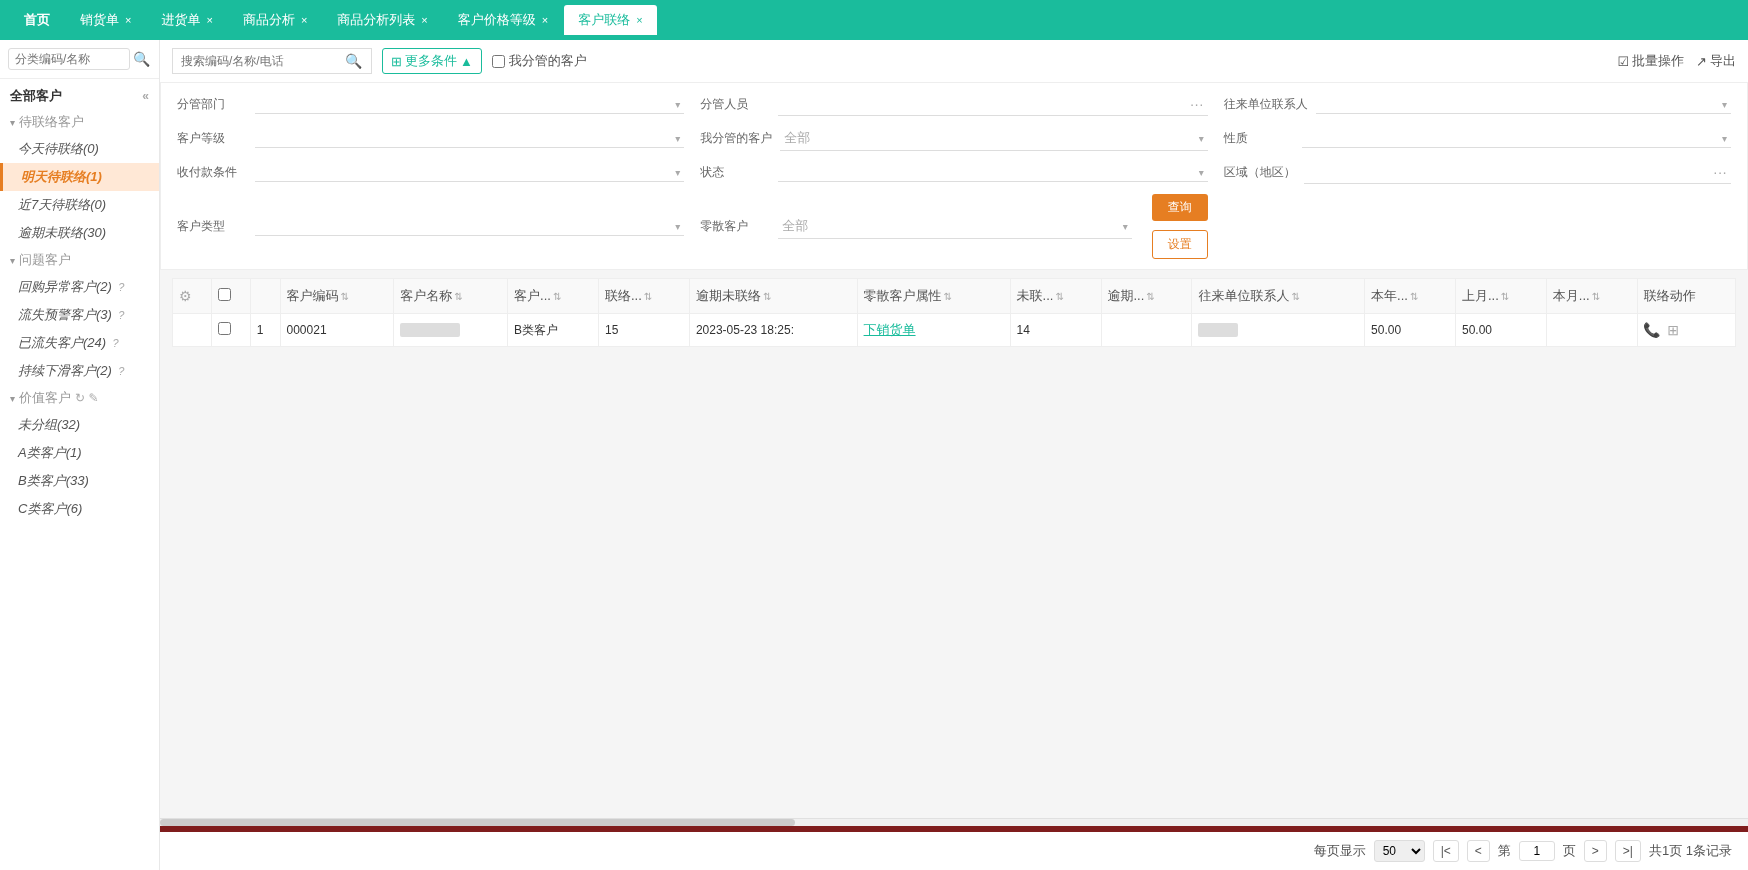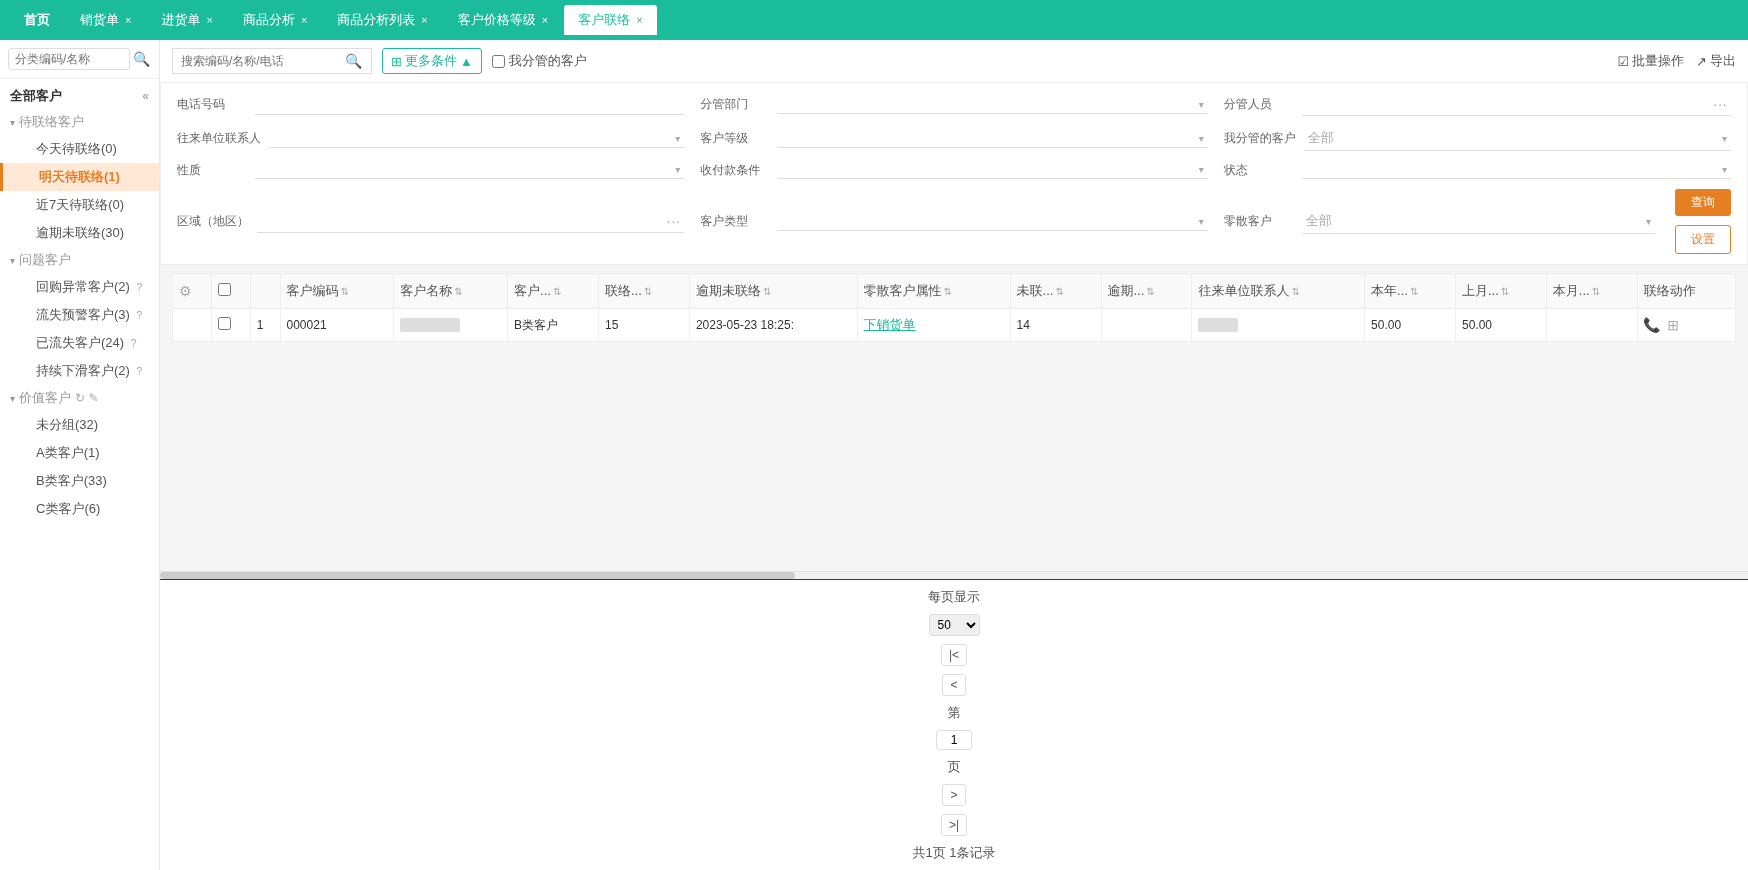--- a/index.html
+++ b/index.html
@@ -73,25 +73,26 @@
     .sidebar-section-title {
       padding: 4px 10px;
       color: #999;
       font-size: 12px;
       display: flex;
       align-items: center;
       gap: 4px;
     }
     .sidebar-section-title::before { content: '▾'; font-size: 10px; }
     .sidebar-item {
-      padding: 5px 10px 5px 36px;
+      padding: 5px 10px 5px 18px;
       color: #555;
       cursor: pointer;
       font-size: 12px;
       white-space: nowrap;
+      font-style: italic;
     }
     .sidebar-item.active { background: #ffe8d6; color: #e67e22; font-weight: bold; border-left: 3px solid #e67e22; }
 
     
     .content-area {
       flex: 1;
       display: flex;
       flex-direction: column;
       overflow: hidden;
       background: #f5f5f5;
@@ -263,25 +264,24 @@
     .row-actions { display: flex; gap: 6px; }
     .row-action-icon { color: #aaa; cursor: pointer; font-size: 14px; }
 
     
     .pagination-bar {
       display: flex;
       align-items: center;
       justify-content: flex-end;
       padding: 8px 16px;
       background: #fff;
-      border-top: 1px solid #7f1d1d;
+      border-top: 6px solid #7f1d1d;
       gap: 8px;
       font-size: 12px;
       color: #555;
-      flex-direction: column;
     }
     .page-size-select {
       border: 1px solid #ddd;
       border-radius: 3px;
       padding: 2px 4px;
       font-size: 12px;
       outline: none;
     }
     .page-btn {
       border: 1px solid #ddd;
@@ -440,24 +440,20 @@
         </div>
         <div class="export-btn">
           <span>↗</span>
           <span>导出</span>
         </div>
       </div>
     </div>
 
     <div class="advanced-filter">
 
-      <div class="filter-row">
-        <span class="filter-label">电话号码</span>
-        <input class="filter-input" type="text" style="">
-      </div>
       <div class="filter-row">
         <span class="filter-label">分管部门</span>
         <div class="filter-select">
           <span></span>
           <span class="chevron">▾</span>
         </div>
       </div>
       <div class="filter-row">
         <span class="filter-label">分管人员</span>
         <div class="filter-select" style="flex:1;">

